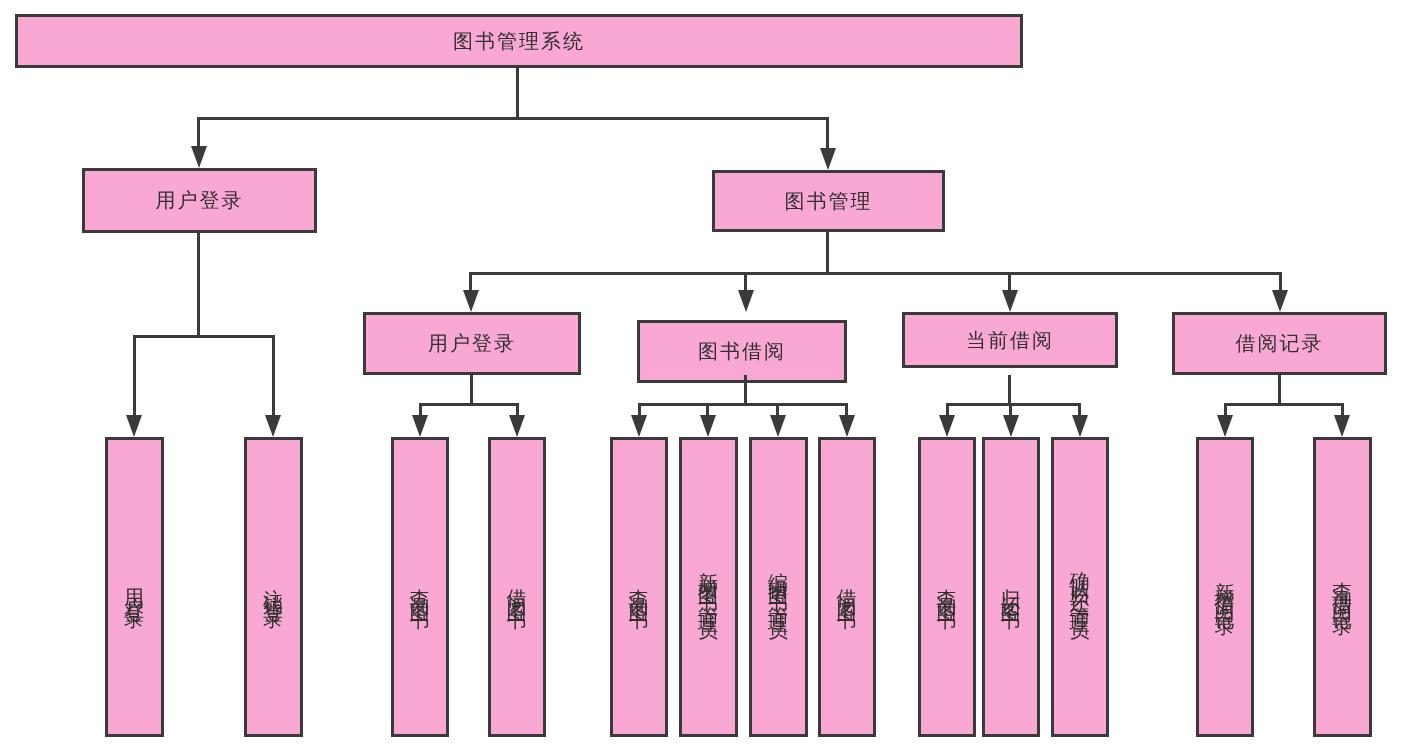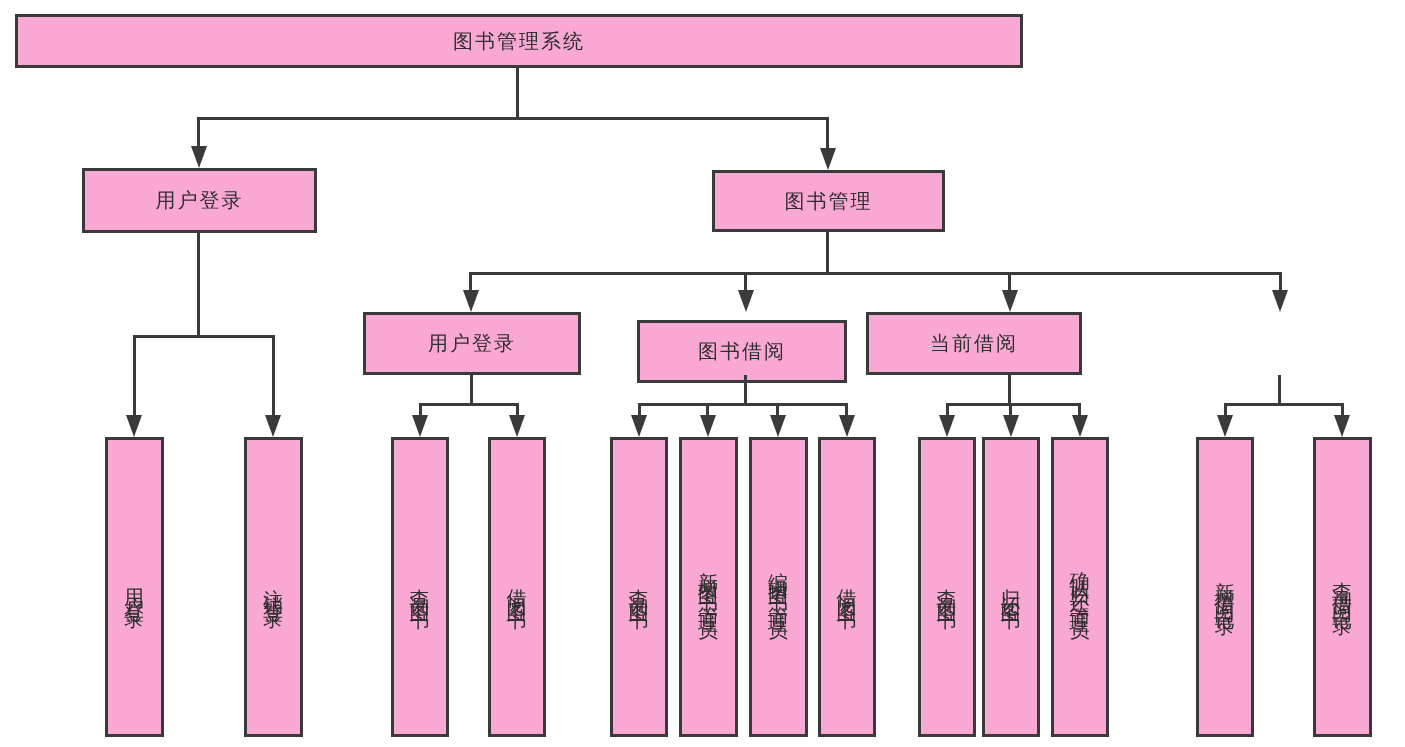--- a/index.html
+++ b/index.html
@@ -100,22 +100,25 @@
   <div class="arrow" style="left:1002px;top:290px"></div>
   <div class="vline" style="left:1279px;top:272px;height:20px"></div>
   <div class="arrow" style="left:1272px;top:290px"></div>
 
   <div class="box hbox" style="left:363px;top:312px;width:218px;height:63px">
     <span>用户登录</span>
   </div>
   <div class="box hbox" style="left:637px;top:320px;width:210px;height:63px">
     <span>图书借阅</span>
   </div>
-  <div class="box hbox" style="left:866px;top:312px;width:216px;height:63px">
+  <div class="box hbox" style="left:902px;top:312px;width:216px;height:56px">
     <span>当前借阅</span>
+  </div>
+  <div class="box hbox" style="left:1172px;top:312px;width:215px;height:63px">
+    <span>借阅记录</span>
   </div>
 
   <div class="vline" style="left:470px;top:375px;height:30px"></div>
   <div class="hline" style="left:419px;top:403px;width:100px"></div>
   <div class="vline" style="left:419px;top:403px;height:14px"></div>
   <div class="arrow" style="left:412px;top:415px"></div>
   <div class="vline" style="left:516px;top:403px;height:14px"></div>
   <div class="arrow" style="left:509px;top:415px"></div>
 
   <div class="vline" style="left:744px;top:375px;height:30px"></div>

